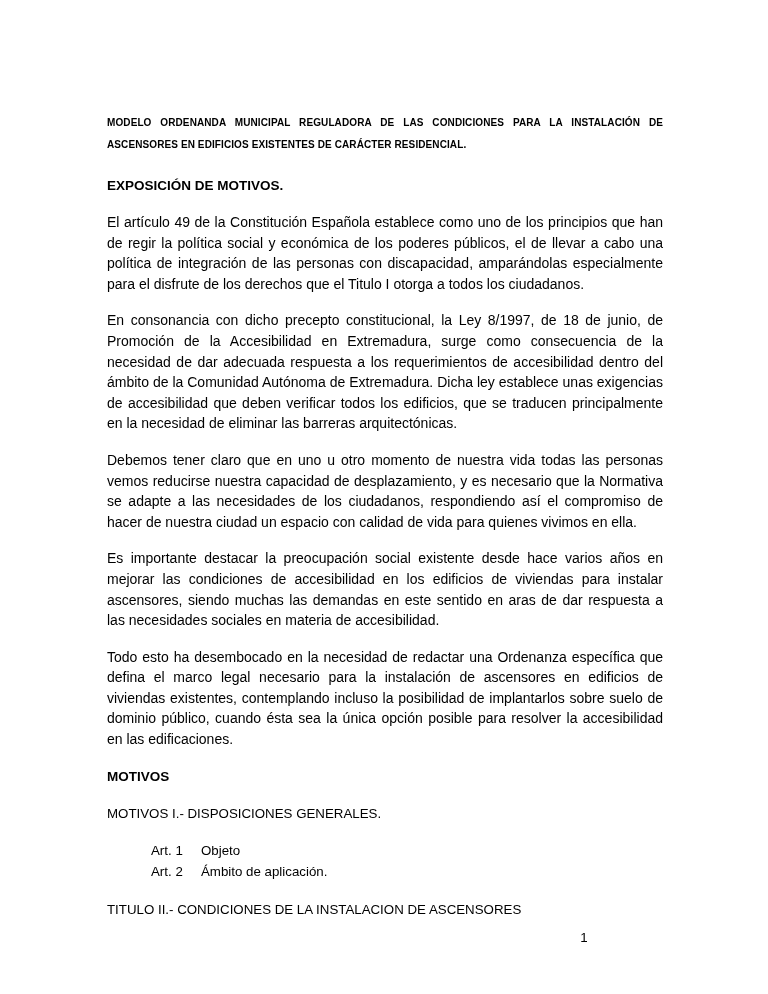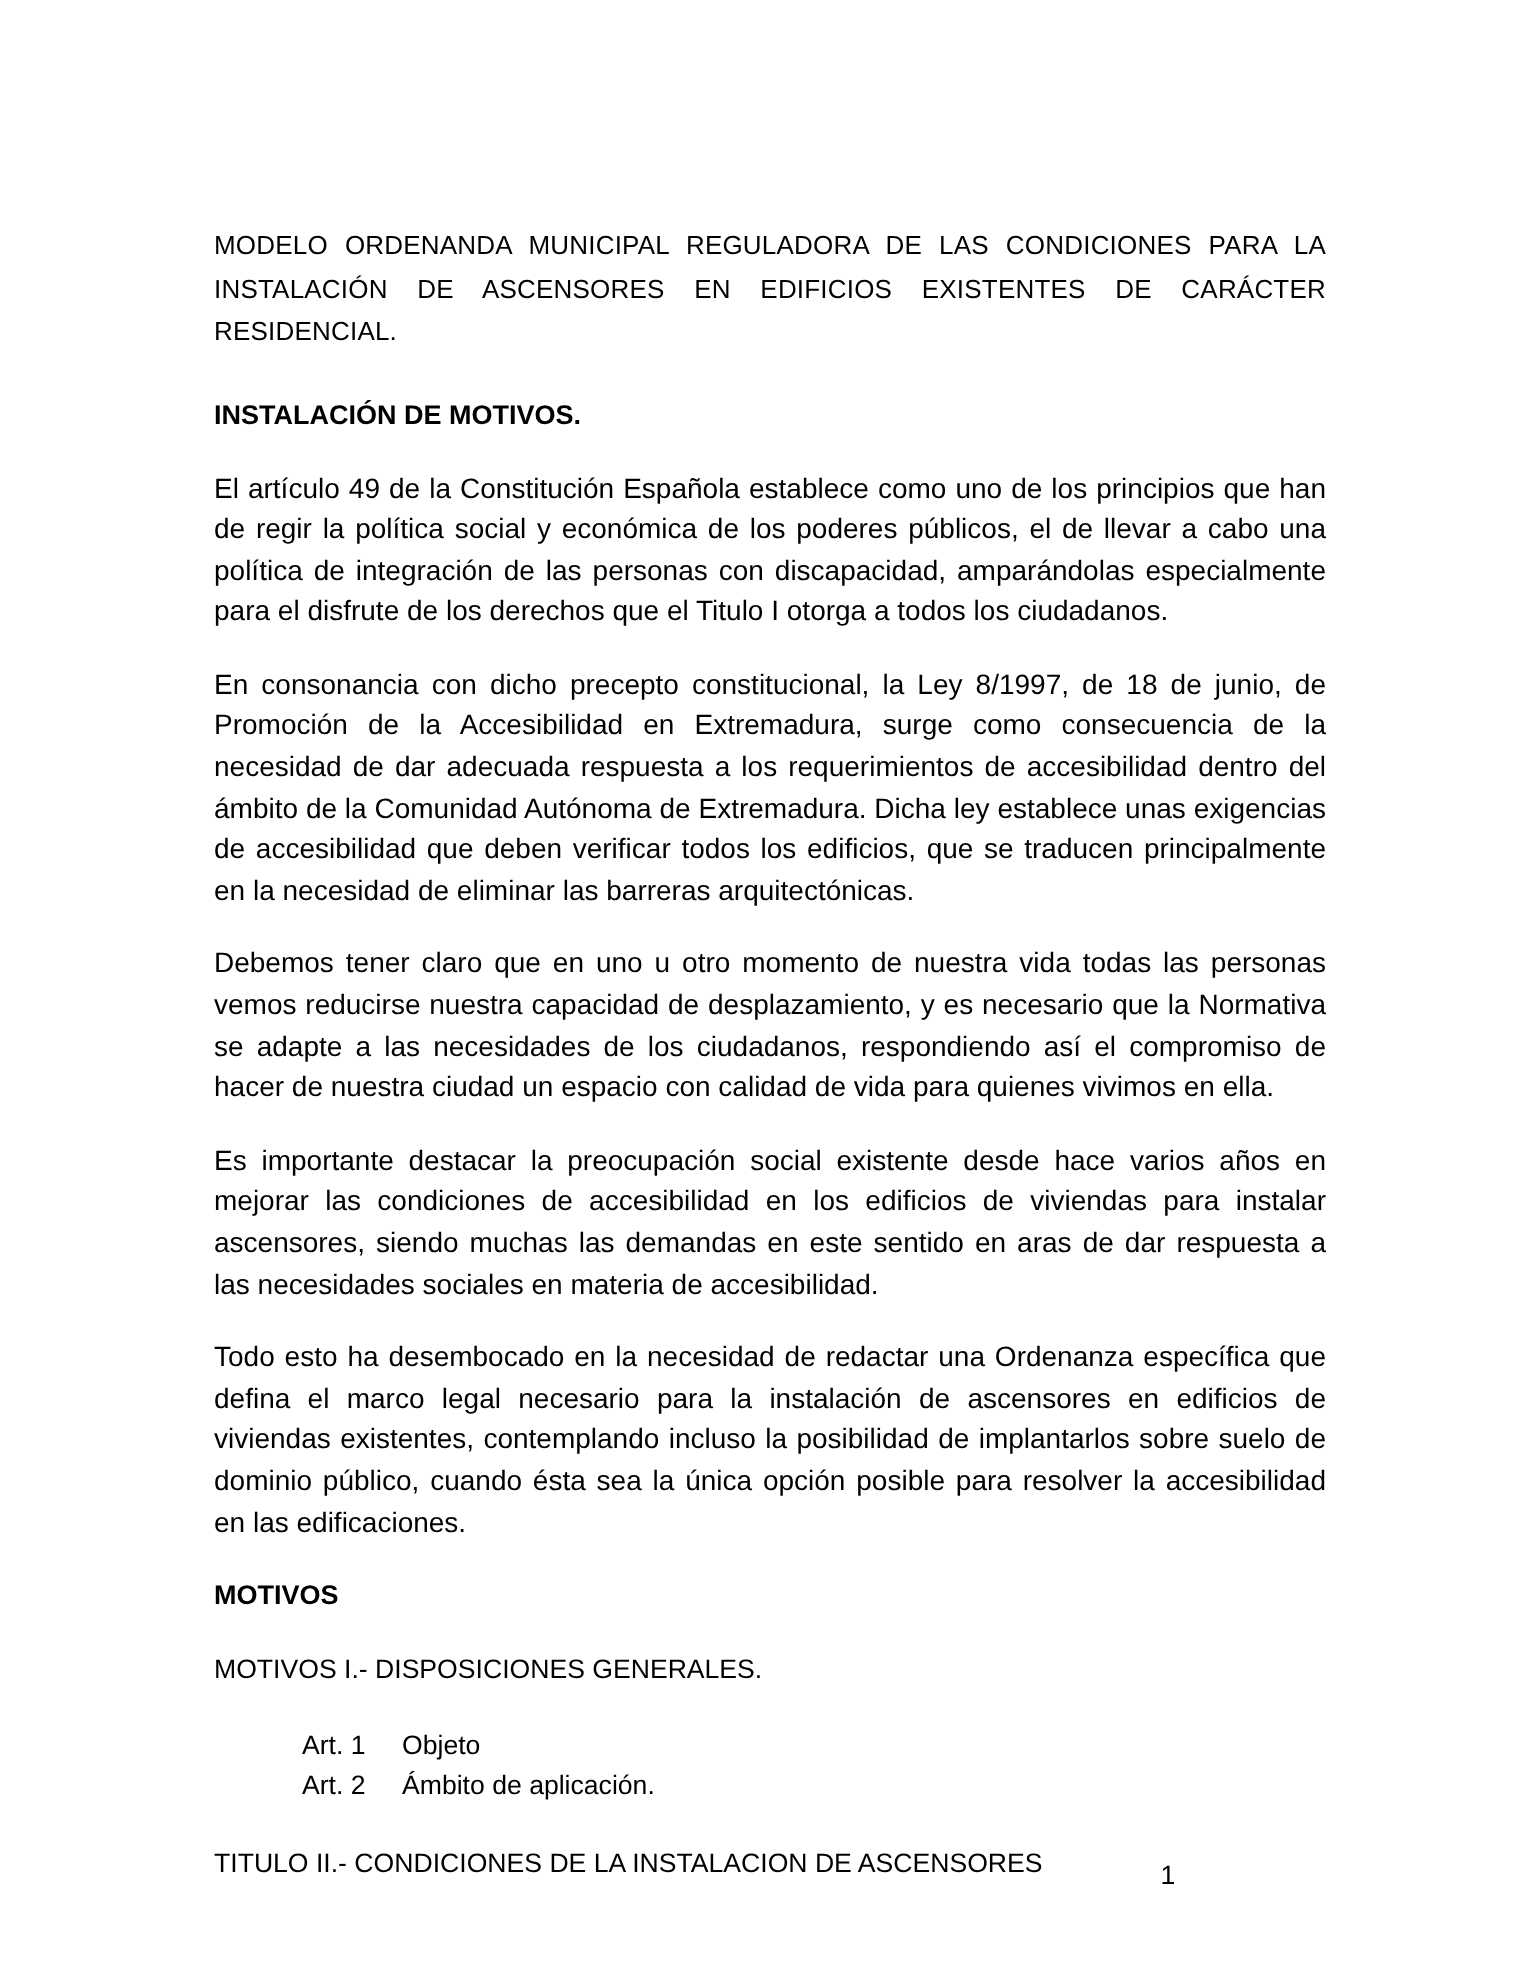--- a/index.html
+++ b/index.html
@@ -22,22 +22,22 @@
     overflow: hidden;
     box-sizing: border-box;
   }
   .content {
     position: absolute;
     left: 107px;
     top: 112px;
     width: 556px;
   }
   .doc-title {
-    font-size: 13px;
-    font-weight: normal;
+    font-size: 10px;
+    font-weight: bold;
     line-height: 21.5px;
     text-align: justify;
     text-align-last: left;
     letter-spacing: 0.1px;
     margin: 0;
   }
   .section-heading {
     font-size: 13.5px;
     font-weight: bold;
     line-height: 20px;
@@ -105,21 +105,21 @@
 <body>
 
 <div class="page">
 
   <div class="content">
 
     <h1 class="doc-title">MODELO ORDENANDA MUNICIPAL REGULADORA DE LAS CONDICIONES PARA LA INSTALACIÓN DE ASCENSORES EN EDIFICIOS EXISTENTES DE CARÁCTER RESIDENCIAL.</h1>
 
     <div class="gap-title-to-heading"></div>
 
-    <h2 class="section-heading">INSTALACIÓN DE MOTIVOS.</h2>
+    <h2 class="section-heading">EXPOSICIÓN DE MOTIVOS.</h2>
 
     <div class="gap-heading-to-para"></div>
 
     <p class="para">El artículo 49 de la Constitución Española establece como uno de los principios que han de regir la política social y económica de los poderes públicos, el de llevar a cabo una política de integración de las personas con discapacidad, amparándolas especialmente para el disfrute de los derechos que el Titulo I otorga a todos los ciudadanos.</p>
     <div class="gap-para"></div>
 
     <p class="para">En consonancia con dicho precepto constitucional, la Ley 8/1997, de 18 de junio, de Promoción de la Accesibilidad en Extremadura, surge como consecuencia de la necesidad de dar adecuada respuesta a los requerimientos de accesibilidad dentro del ámbito de la Comunidad Autónoma de Extremadura. Dicha ley establece unas exigencias de accesibilidad que deben verificar todos los edificios, que se traducen principalmente en la necesidad de eliminar las barreras arquitectónicas.</p>
     <div class="gap-para"></div>
 
     <p class="para">Debemos tener claro que en uno u otro momento de nuestra vida todas las personas vemos reducirse nuestra capacidad de desplazamiento, y es necesario que la Normativa se adapte a las necesidades de los ciudadanos, respondiendo así el compromiso de hacer de nuestra ciudad un espacio con calidad de vida para quienes vivimos en ella.</p>

